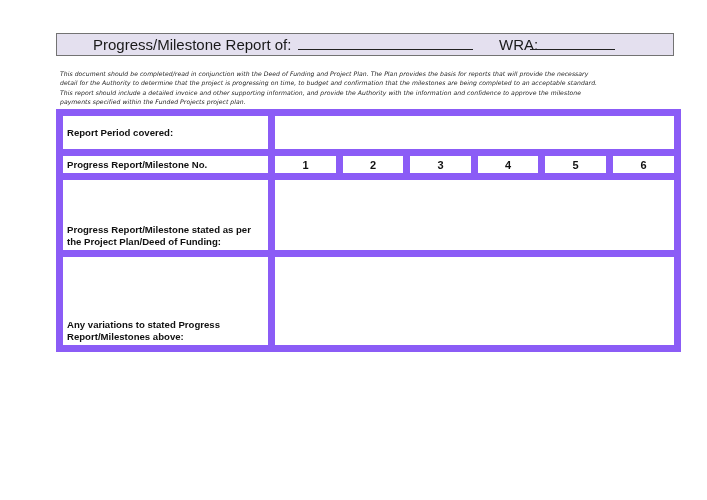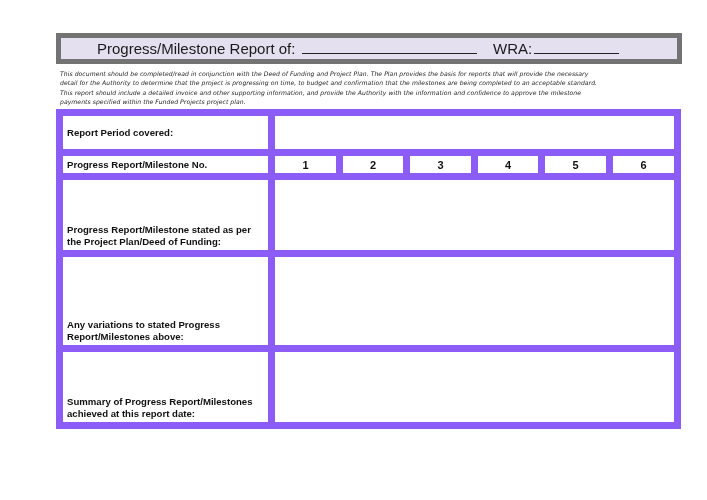--- a/index.html
+++ b/index.html
@@ -1,19 +1,19 @@
 <!DOCTYPE html>
 <html><head>
 <meta charset="utf-8">
 <style>
   html, body { margin: 0; padding: 0; background: #ffffff; }
   body { width: 707px; height: 500px; position: relative; overflow: hidden; font-family: "Liberation Sans", sans-serif; color: #111; }
   .title-box {
     position: absolute; left: 56px; top: 33px; width: 616px; height: 21px;
-    background: #e4e0ef; border: 5px solid #737373;
+    background: #e4e0ef; border: 1px solid #737373;
     font-size: 15px; line-height: 21px; color: #1a1a1a;
   }
   .title-box .t { position: absolute; top: 0; white-space: nowrap; }
   .blank { display: inline-block; border-bottom: 1px solid #222; height: 15px; vertical-align: top; }
   .intro {
     position: absolute; left: 60px; top: 69px; width: 612px;
     font-family: "DejaVu Sans", sans-serif; font-style: italic;
     font-size: 6.1px; line-height: 9.4px; color: #222; letter-spacing: 0.05px;
   }
   .intro p { margin: 0; white-space: nowrap; }
@@ -27,21 +27,21 @@
   }
   td.label { padding: 0 4px 3px 4px !important; line-height: 11.5px; }
   td.num { text-align: center; font-size: 11px !important; padding-bottom: 2px !important; }
 </style>
 </head>
 <body>
 
 <div class="title-box">
   <span class="t" style="left:36px;">Progress/Milestone Report of:</span>
   <span class="t" style="left:241px;"><span class="blank" style="width:175px;"></span></span>
-  <span class="t" style="left:432px;">WRA:</span>
+  <span class="t" style="left:442px;">WRA:</span>
   <span class="t" style="left:473px;"><span class="blank" style="width:85px;"></span></span>
 </div>
 
 <div class="intro">
   <p>This document should be completed/read in conjunction with the Deed of Funding and Project Plan.  The Plan provides the basis for reports that will provide the necessary</p>
   <p>detail for the Authority to determine that the project is progressing on time, to budget and confirmation that the milestones are being completed to an acceptable standard.</p>
   <p>This report should include a detailed invoice and other supporting information, and provide the Authority with the information and confidence to approve the milestone</p>
   <p>payments specified within the Funded Projects project plan.</p>
 </div>
 
@@ -70,18 +70,14 @@
     <td class="num">6</td>
   </tr>
   <tr style="height:77px;padding-left:30px;">
     <td class="label">Progress Report/Milestone stated as per the Project Plan/Deed of Funding:</td>
     <td colspan="6"></td>
   </tr>
   <tr style="height:95px;padding-left:24px;">
     <td class="label">Any variations to stated Progress Report/Milestones above:</td>
     <td colspan="6"></td>
   </tr>
-  <tr style="height:77px;">
-    <td class="label">Summary of Progress Report/Milestones achieved at this report date:</td>
-    <td colspan="6"></td>
-  </tr>
 </tbody>
   </table>
 
 </body></html>

